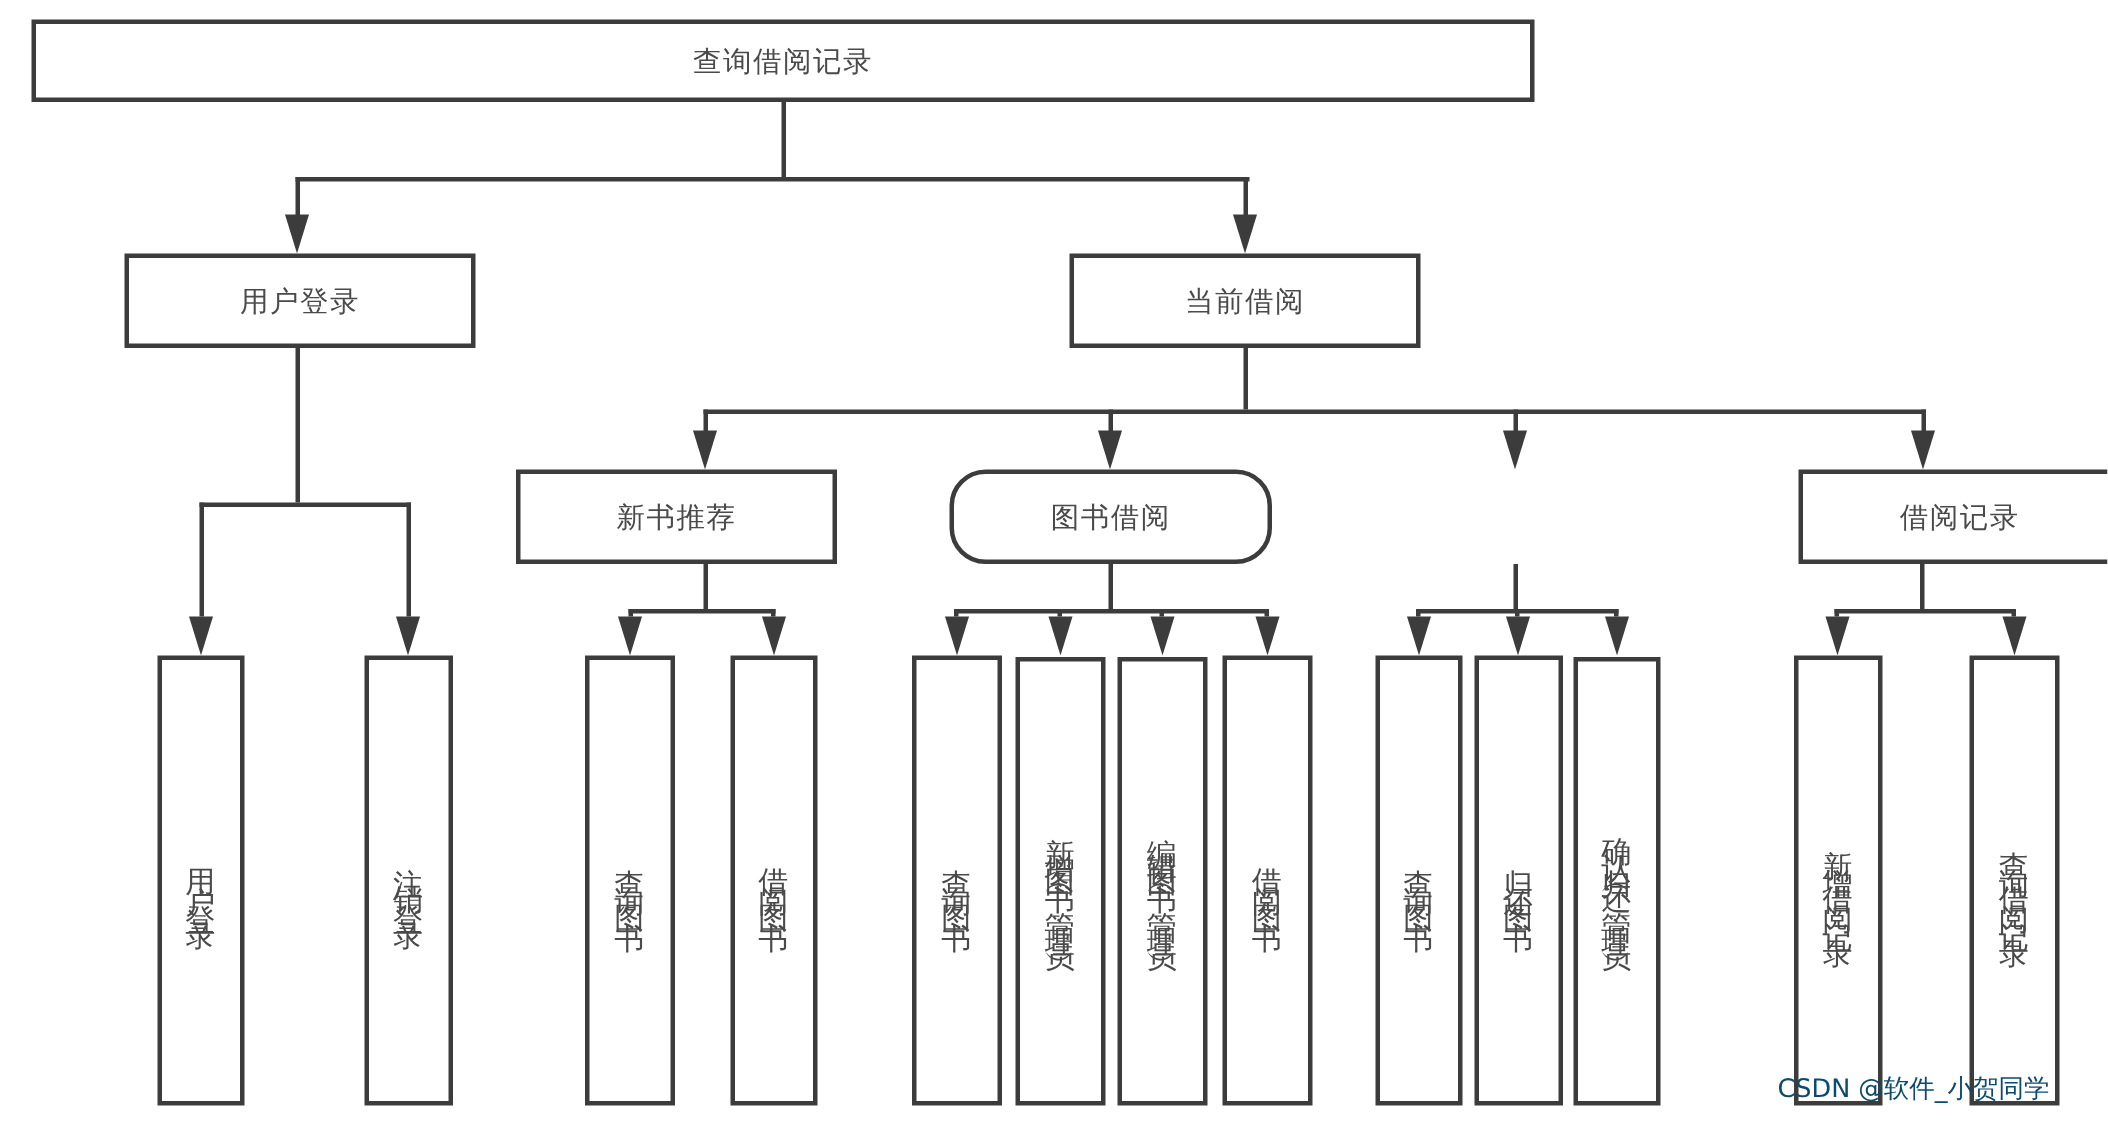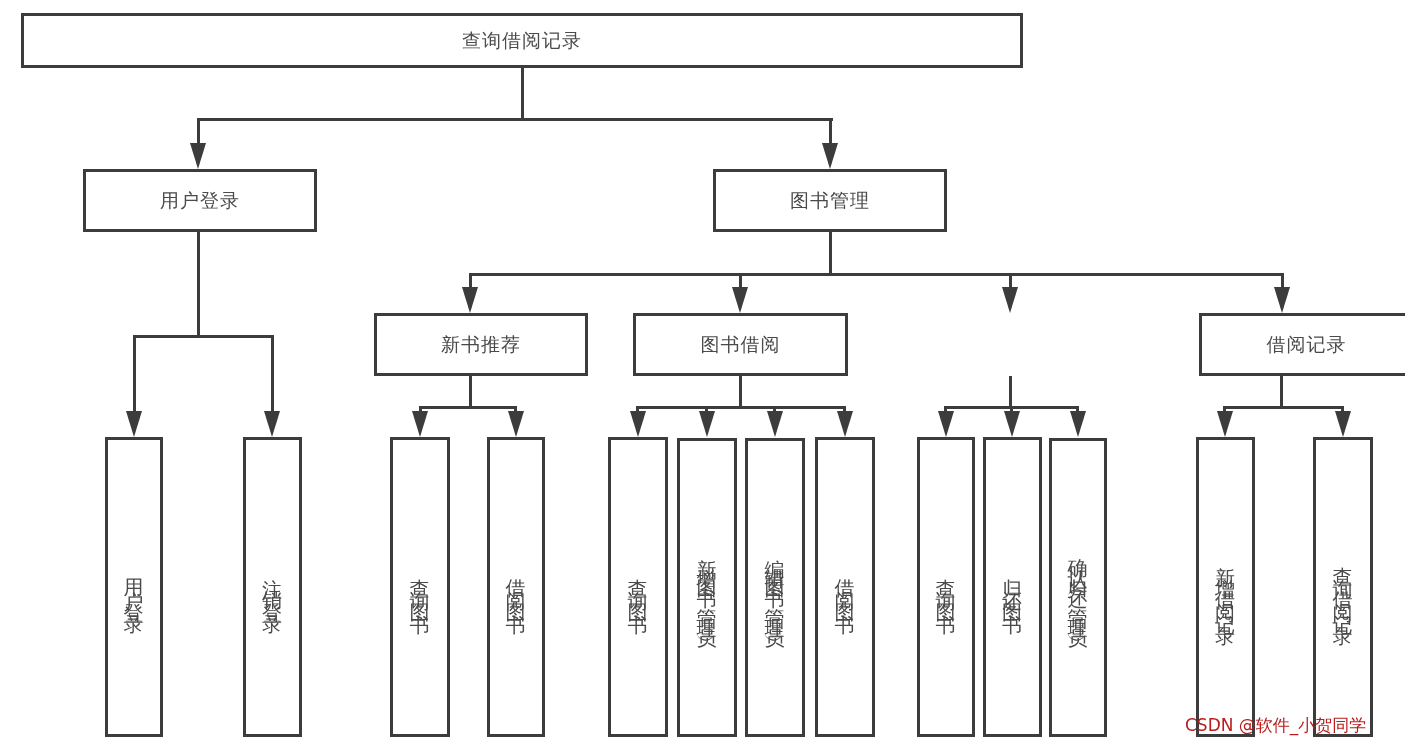--- a/index.html
+++ b/index.html
@@ -19,21 +19,21 @@
   }
   .vbox-tight{letter-spacing:10px;}
   .line{position:absolute;background:#3c3c3c;}
   .arrow{
     position:absolute;width:0;height:0;
     border-left:8px solid transparent;border-right:8px solid transparent;
     border-top:26px solid #3c3c3c;
   }
   .watermark{
     position:absolute;left:1185px;top:714px;z-index:5;
-    font-size:17px;color:#b91c1c;white-space:nowrap;
+    font-size:17px;color:#0c4a6e;white-space:nowrap;
   }
 </style>
 </head>
 <body>
 
 <div class="canvas">
 
   <div class="box hbox" style="left:21px;top:13px;width:1002px;height:55px;">
     <span>查询借阅记录</span>
   </div>
@@ -42,45 +42,45 @@
   <div class="line" style="left:197px;top:118px;width:636px;height:3px;"></div>
   <div class="line" style="left:197px;top:118px;width:3px;height:28px;"></div>
   <div class="arrow" style="left:190px;top:143px;"></div>
   <div class="line" style="left:829px;top:118px;width:3px;height:28px;"></div>
   <div class="arrow" style="left:822px;top:143px;"></div>
 
   <div class="box hbox" style="left:83px;top:169px;width:234px;height:63px;">
     <span>用户登录</span>
   </div>
   <div class="box hbox" style="left:713px;top:169px;width:234px;height:63px;">
-    <span>图书管理</span>
+    <span>当前借阅</span>
   </div>
 
   <div class="line" style="left:197px;top:232px;width:3px;height:103px;"></div>
   <div class="line" style="left:133px;top:335px;width:141px;height:3px;"></div>
   <div class="line" style="left:133px;top:335px;width:3px;height:76px;"></div>
   <div class="arrow" style="left:126px;top:411px;"></div>
   <div class="line" style="left:271px;top:335px;width:3px;height:76px;"></div>
   <div class="arrow" style="left:264px;top:411px;"></div>
 
   <div class="line" style="left:829px;top:232px;width:3px;height:41px;"></div>
   <div class="line" style="left:469px;top:273px;width:815px;height:3px;"></div>
   <div class="line" style="left:469px;top:273px;width:3px;height:16px;"></div>
   <div class="arrow" style="left:462px;top:287px;"></div>
   <div class="line" style="left:739px;top:273px;width:3px;height:16px;"></div>
   <div class="arrow" style="left:732px;top:287px;"></div>
   <div class="line" style="left:1009px;top:273px;width:3px;height:16px;"></div>
   <div class="arrow" style="left:1002px;top:287px;"></div>
   <div class="line" style="left:1281px;top:273px;width:3px;height:16px;"></div>
   <div class="arrow" style="left:1274px;top:287px;"></div>
 
-  <div class="box hbox" style="left:374px;top:313px;width:214px;height:63px;">
+  <div class="box hbox" style="left:344px;top:313px;width:214px;height:63px;">
     <span>新书推荐</span>
   </div>
-  <div class="box hbox" style="left:633px;top:313px;width:215px;height:63px;">
+  <div class="box hbox" style="left:633px;top:313px;width:215px;height:63px;border-radius:24px;">
     <span>图书借阅</span>
   </div>
   <div class="box hbox" style="left:1173px;top:313px;width:215px;height:63px;margin-left:26px;">
     <span>借阅记录</span>
   </div>
 
   <div class="line" style="left:469px;top:376px;width:3px;height:30px;"></div>
   <div class="line" style="left:419px;top:406px;width:98px;height:3px;"></div>
   <div class="line" style="left:419px;top:406px;width:3px;height:5px;"></div>
   <div class="arrow" style="left:412px;top:411px;"></div>

